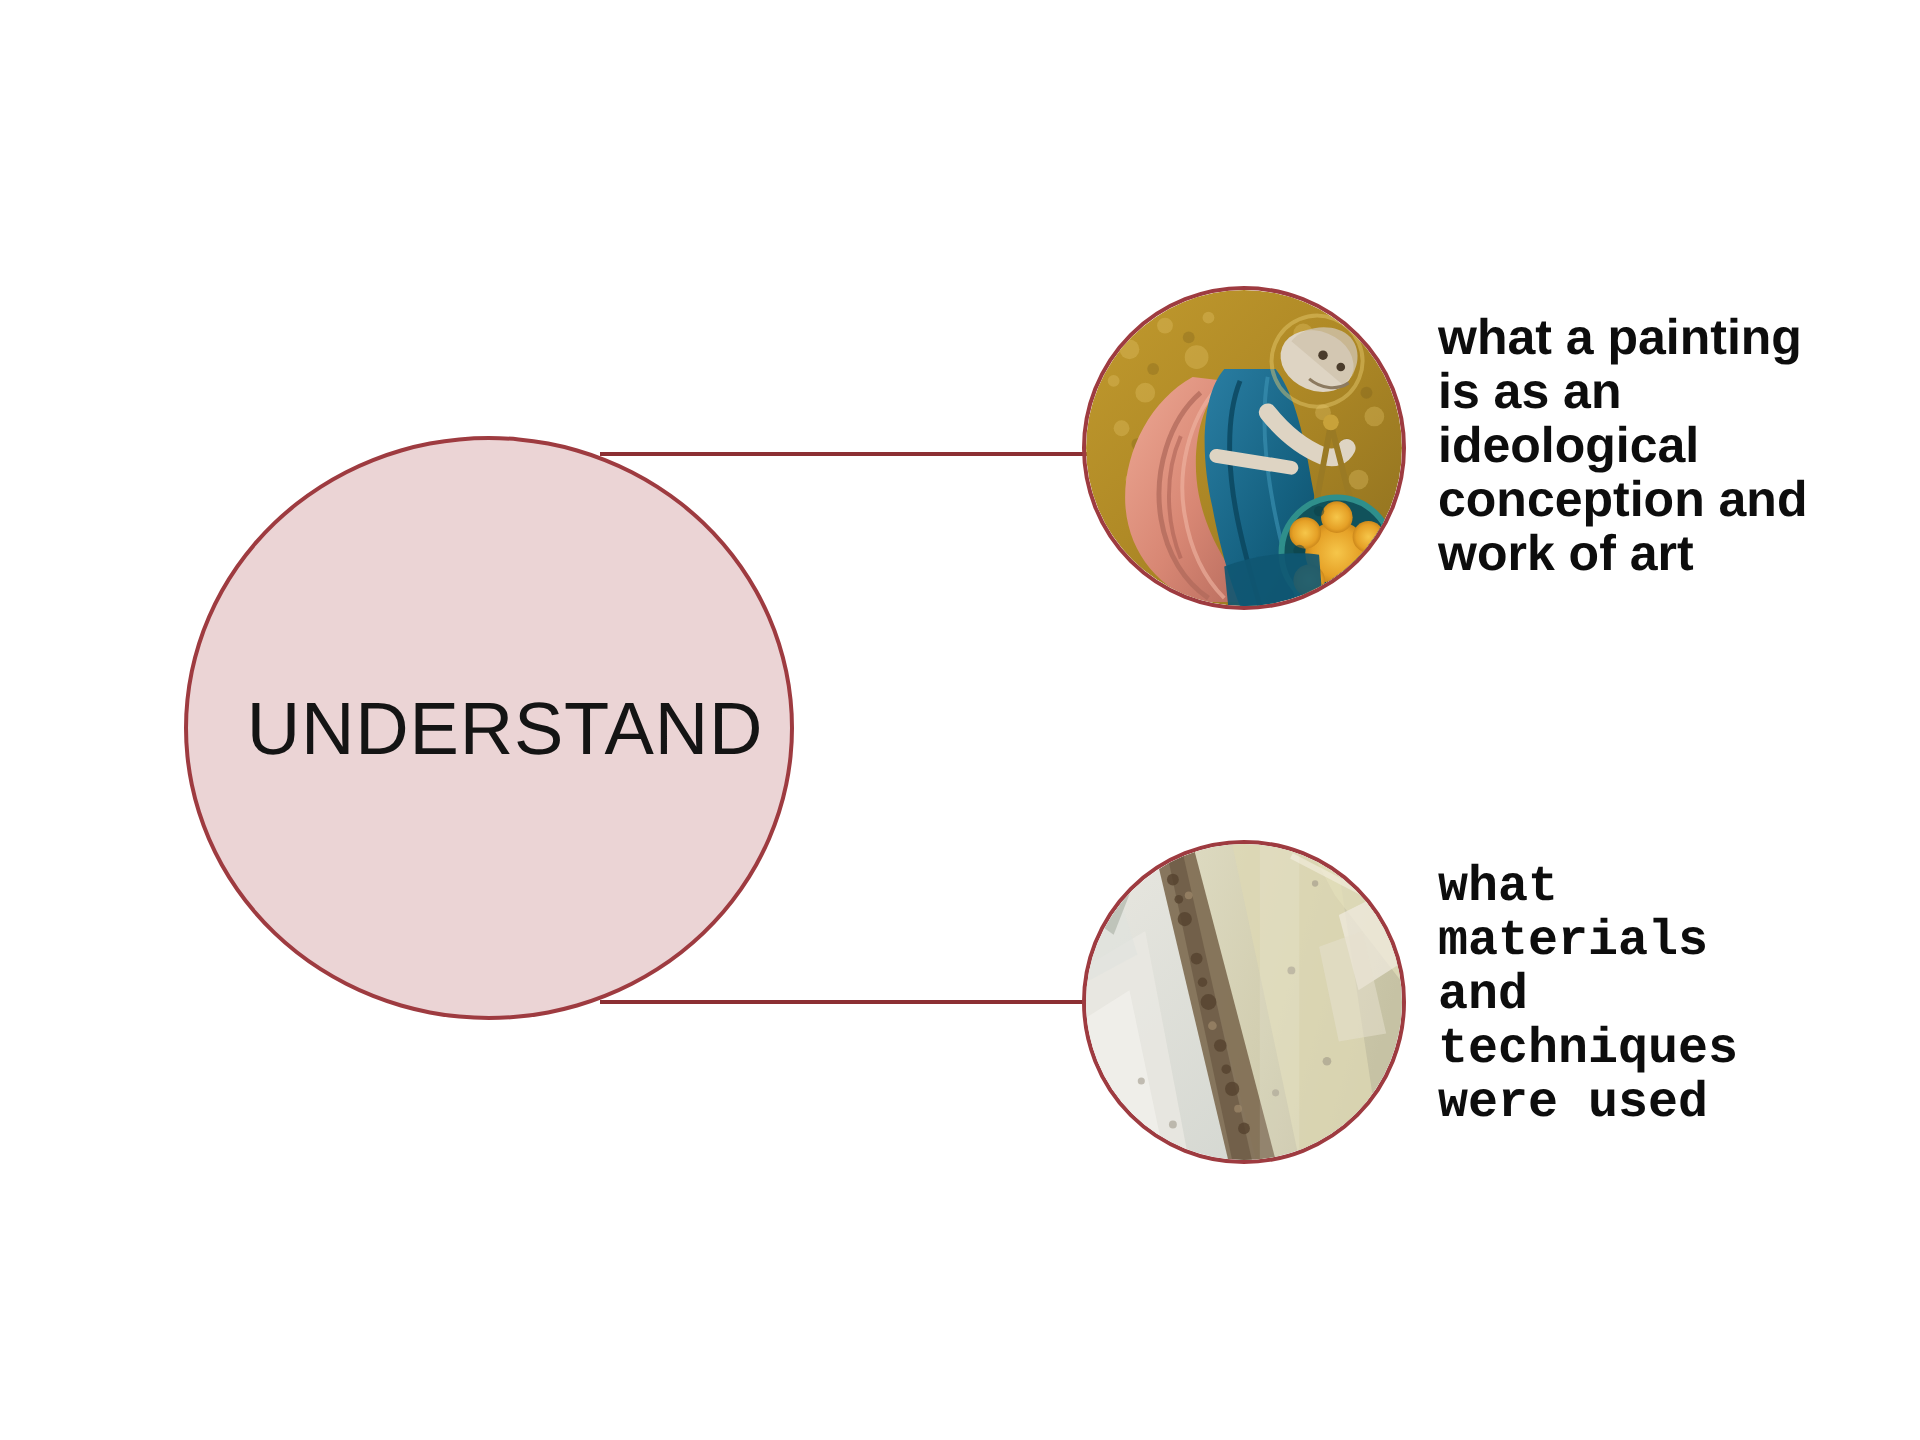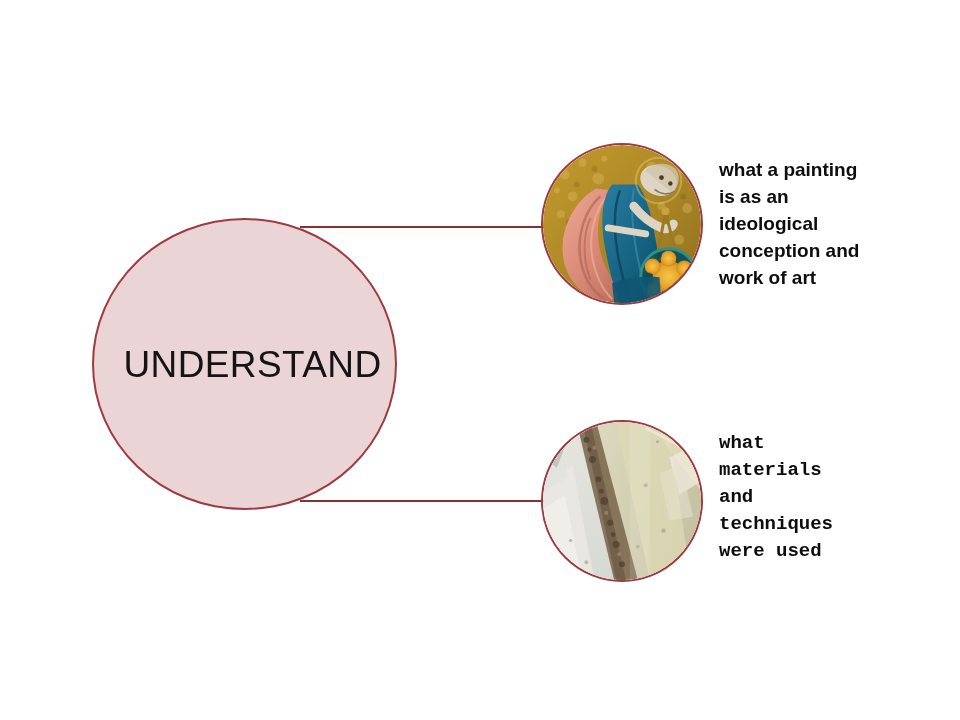--- a/index.html
+++ b/index.html
@@ -67,21 +67,21 @@
     overflow: hidden;
     z-index: 4;
   }
   #bubble-top    { left: 541px; top: 143px; }
   #bubble-bottom { left: 541px; top: 420px; }
   .img-bubble svg { display: block; width: 100%; height: 100%; }
 
   
   .annotation {
     position: absolute;
-    font-size: 19px;
+    font-size: 25px;
     font-weight: bold;
     line-height: 27px;
     color: #0d0d0d;
     width: 195px;
     white-space: pre-line;
     user-select: none;
   }
   #annotation-top    { left: 719px; top: 156px; }
   #annotation-bottom { left: 719px; top: 430px; font-family: Liberation Mono, monospace; }
 </style>

